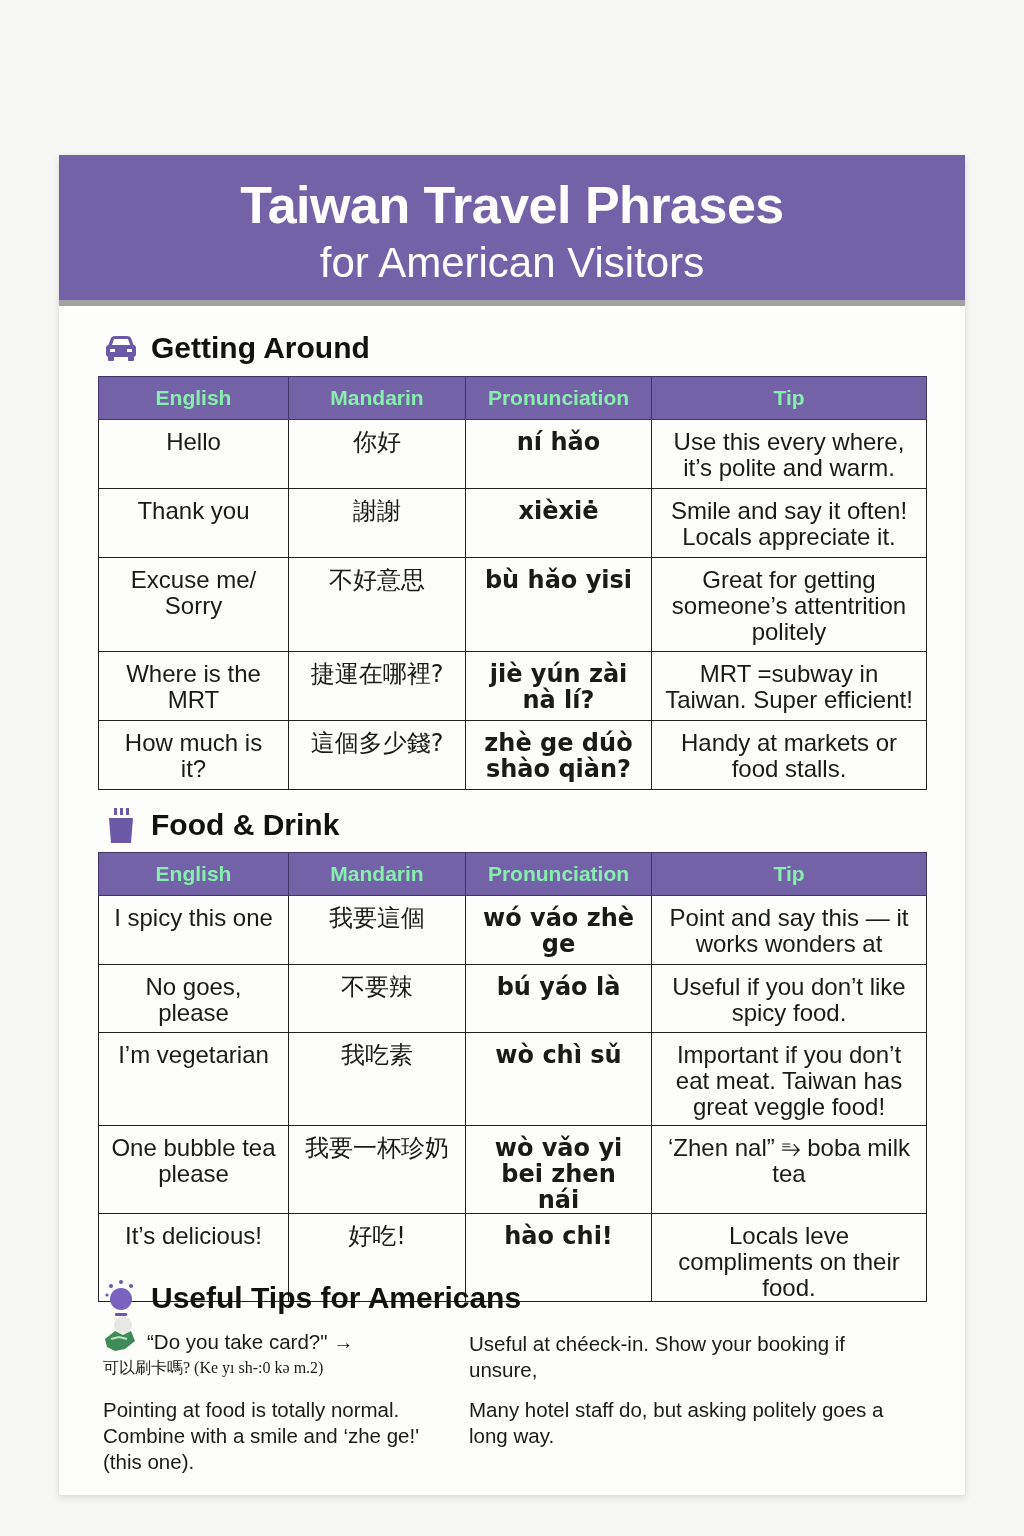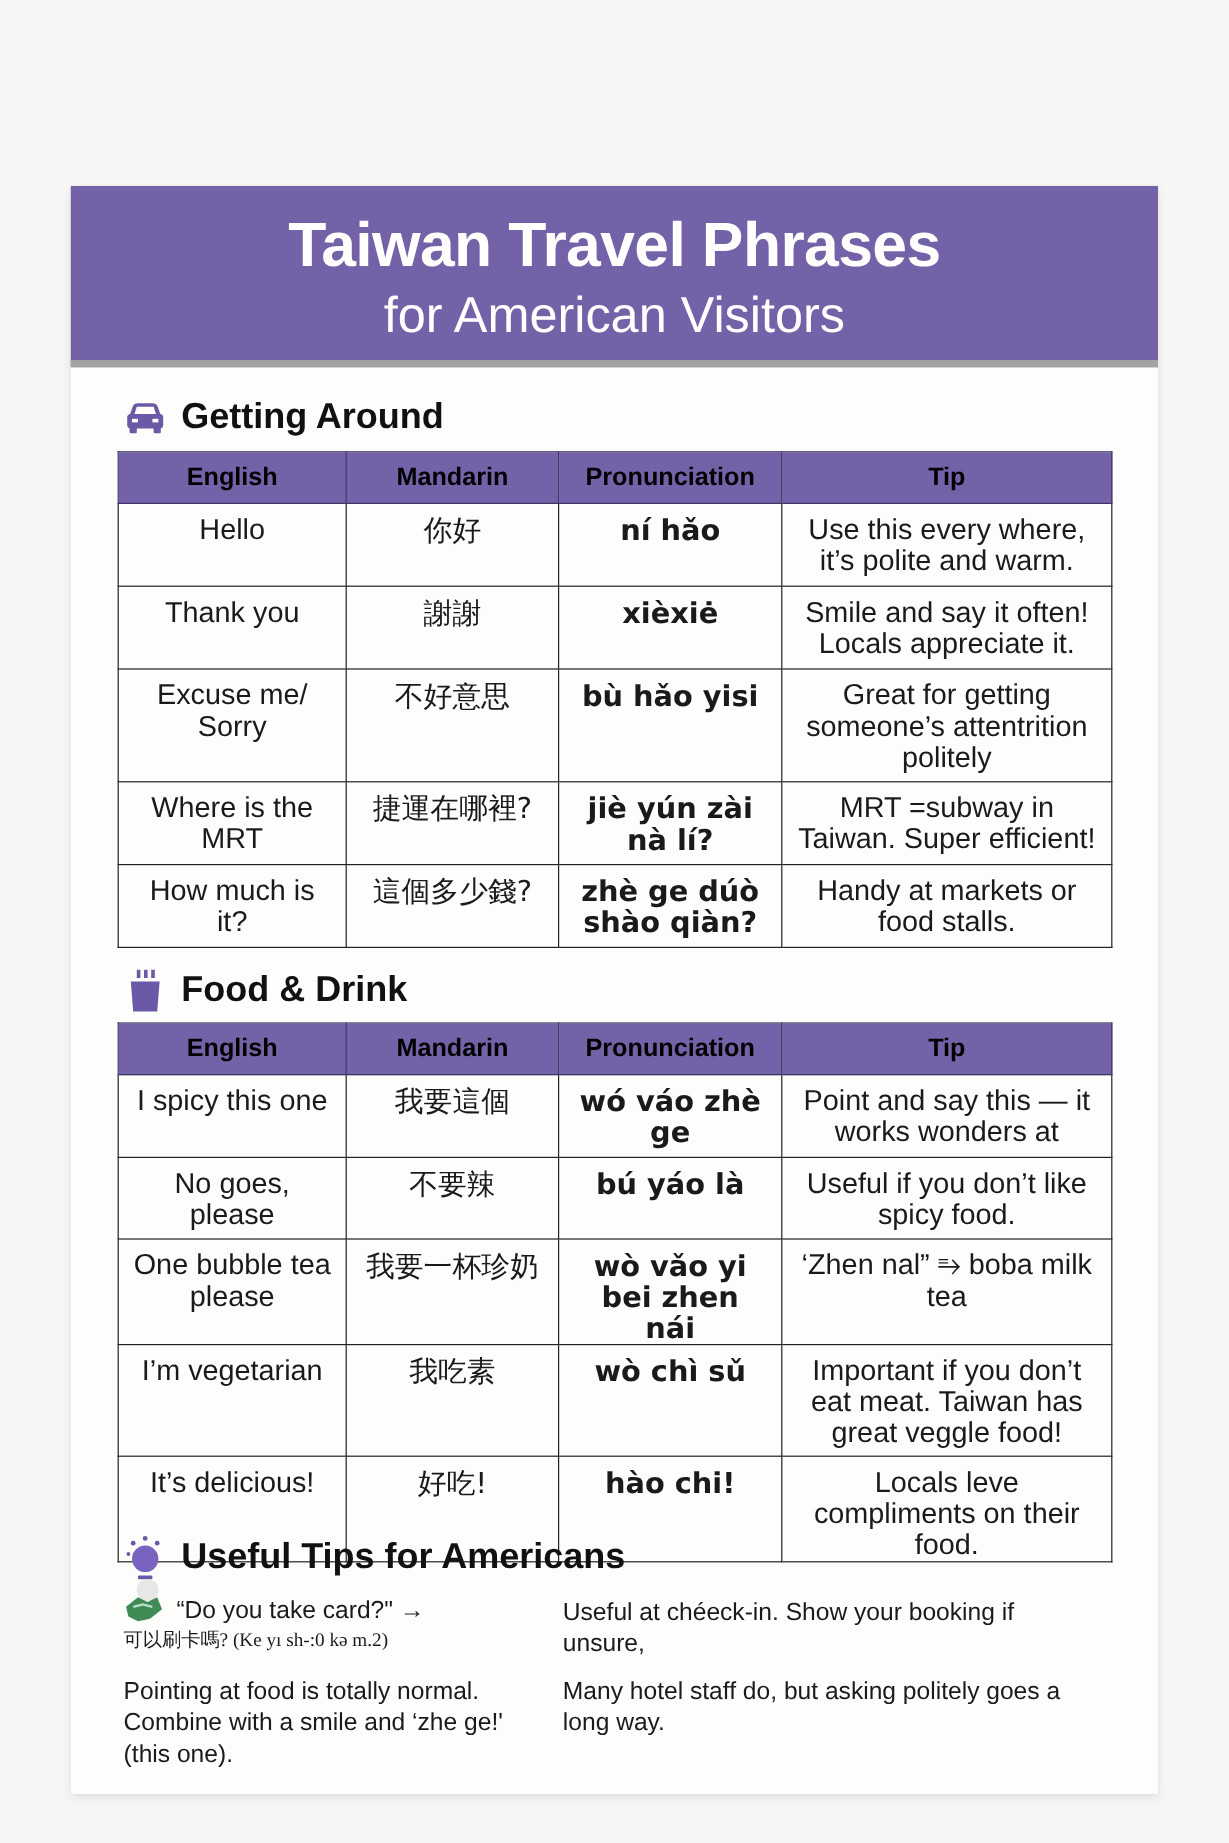--- a/index.html
+++ b/index.html
@@ -35,21 +35,21 @@
   .section-head .icon { width: 36px; height: 36px; display: flex; align-items: center; justify-content: center; }
 
   table.phrases {
     position: absolute; left: 39px; width: 828px;
     border-collapse: collapse; table-layout: fixed;
   }
   table.phrases th, table.phrases td {
     border: 1.5px solid #222; vertical-align: top;
   }
   table.phrases th {
-    background: #7462a8; color: #000000; font-size: 21px; font-weight: bold;
+    background: #7462a8; color: #86efac; font-size: 21px; font-weight: bold;
     height: 43px; text-align: center; vertical-align: middle; border-color: #3d3566;
   }
   table.phrases td {
     font-size: 24px; line-height: 26px; padding: 9px 11px 0 11px; color: #1a1a1a; text-align: center;
   }
   td.mandarin { font-family: "DejaVu Sans", sans-serif; font-size: 19px; }
   td.pron { font-weight: bold; font-family: "DejaVu Sans", sans-serif; font-size: 19px; }
   td.tip { font-size: 20px; }
 
   .tips {
@@ -168,31 +168,31 @@
         <td class="mandarin">我要這個</td>
         <td class="pron">wó váo zhè ge</td>
         <td class="tip">Point and say this — it works wonders at</td>
       </tr>
       <tr style="height:68px">
         <td>No goes, please</td>
         <td class="mandarin">不要辣</td>
         <td class="pron">bú yáo là</td>
         <td class="tip">Useful if you don’t like spicy food.</td>
       </tr>
-      <tr style="height:69px">
-        <td>One bubble tea please</td>
-        <td class="mandarin">我要一杯珍奶</td>
-        <td class="pron">wò vǎo yi bei zhen nái</td>
-        <td class="tip">‘Zhen nal” ⥱ boba milk tea</td>
-      </tr>
       <tr style="height:93px">
         <td>I’m vegetarian</td>
         <td class="mandarin">我吃素</td>
         <td class="pron">wò chì sǔ</td>
         <td class="tip">Important if you don’t eat meat. Taiwan has great veggle food!</td>
+      </tr>
+      <tr style="height:69px">
+        <td>One bubble tea please</td>
+        <td class="mandarin">我要一杯珍奶</td>
+        <td class="pron">wò vǎo yi bei zhen nái</td>
+        <td class="tip">‘Zhen nal” ⥱ boba milk tea</td>
       </tr>
       <tr style="height:68px">
         <td>It’s delicious!</td>
         <td class="mandarin">好吃!</td>
         <td class="pron">hào chi!</td>
         <td class="tip">Locals leve compliments on their food.</td>
       </tr>
     </tbody>
   </table>
 

